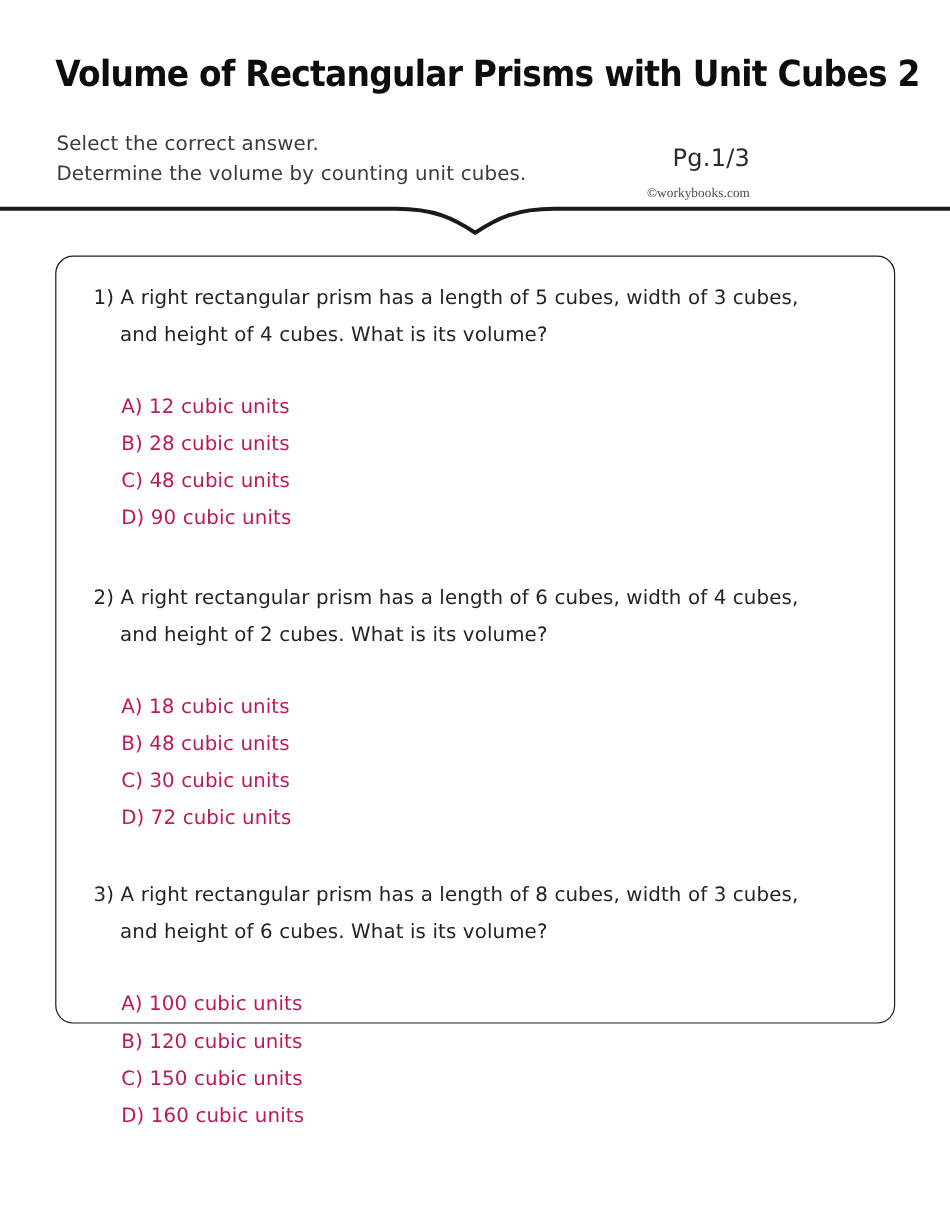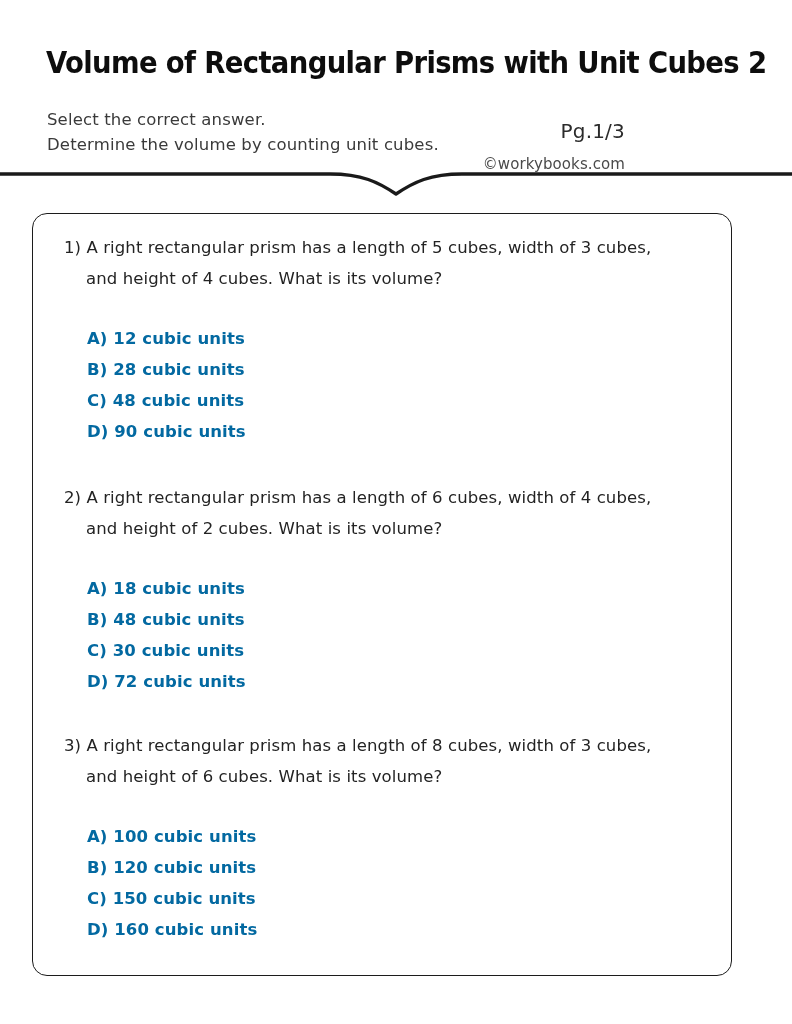--- a/index.html
+++ b/index.html
@@ -56,43 +56,44 @@
     font-size: 20px;
     color: #2b2b2b;
     letter-spacing: 0.2px;
     white-space: nowrap;
     margin-left: 45px;
   }
   #copyright {
     position: absolute;
     right: 47px;
     top: 155px;
-    font-size: 15px;
+    font-size: 11px;
     color: #4a4a4a;
     letter-spacing: 0.1px;
     white-space: nowrap;
+    font-family: Liberation Serif, serif;
   }
 
   
   #divider {
     position: absolute;
     left: 0;
     top: 168px;
     width: 792px;
     height: 34px;
     display: block;
   }
 
   
   #question-card {
     position: absolute;
-    left: 32px;
+    left: 46px;
     top: 213px;
     width: 700px;
-    height: 763px;
+    height: 640px;
     box-sizing: border-box;
     border: 1.6px solid #1c1c1c;
     border-radius: 15px;
     background: #ffffff;
   }
 
   .question-block {
     position: absolute;
     left: 0;
     width: 700px;
@@ -119,25 +120,24 @@
   .options {
     margin: 0;
     padding: 0;
     list-style: none;
     position: relative;
     margin-top: 29px;
   }
   .option-item {
     font-size: 16.5px;
     line-height: 31px;
-    color: #0369a1;
+    color: #be185d;
     padding-left: 54px;
     letter-spacing: 0.1px;
     white-space: nowrap;
-    font-weight: bold;
   }
 </style>
 </head>
 <body>
 
 <div id="header">
 
   <div id="page-title">Volume of Rectangular Prisms with Unit Cubes 2</div>
 
   <div id="subtitle-block">

